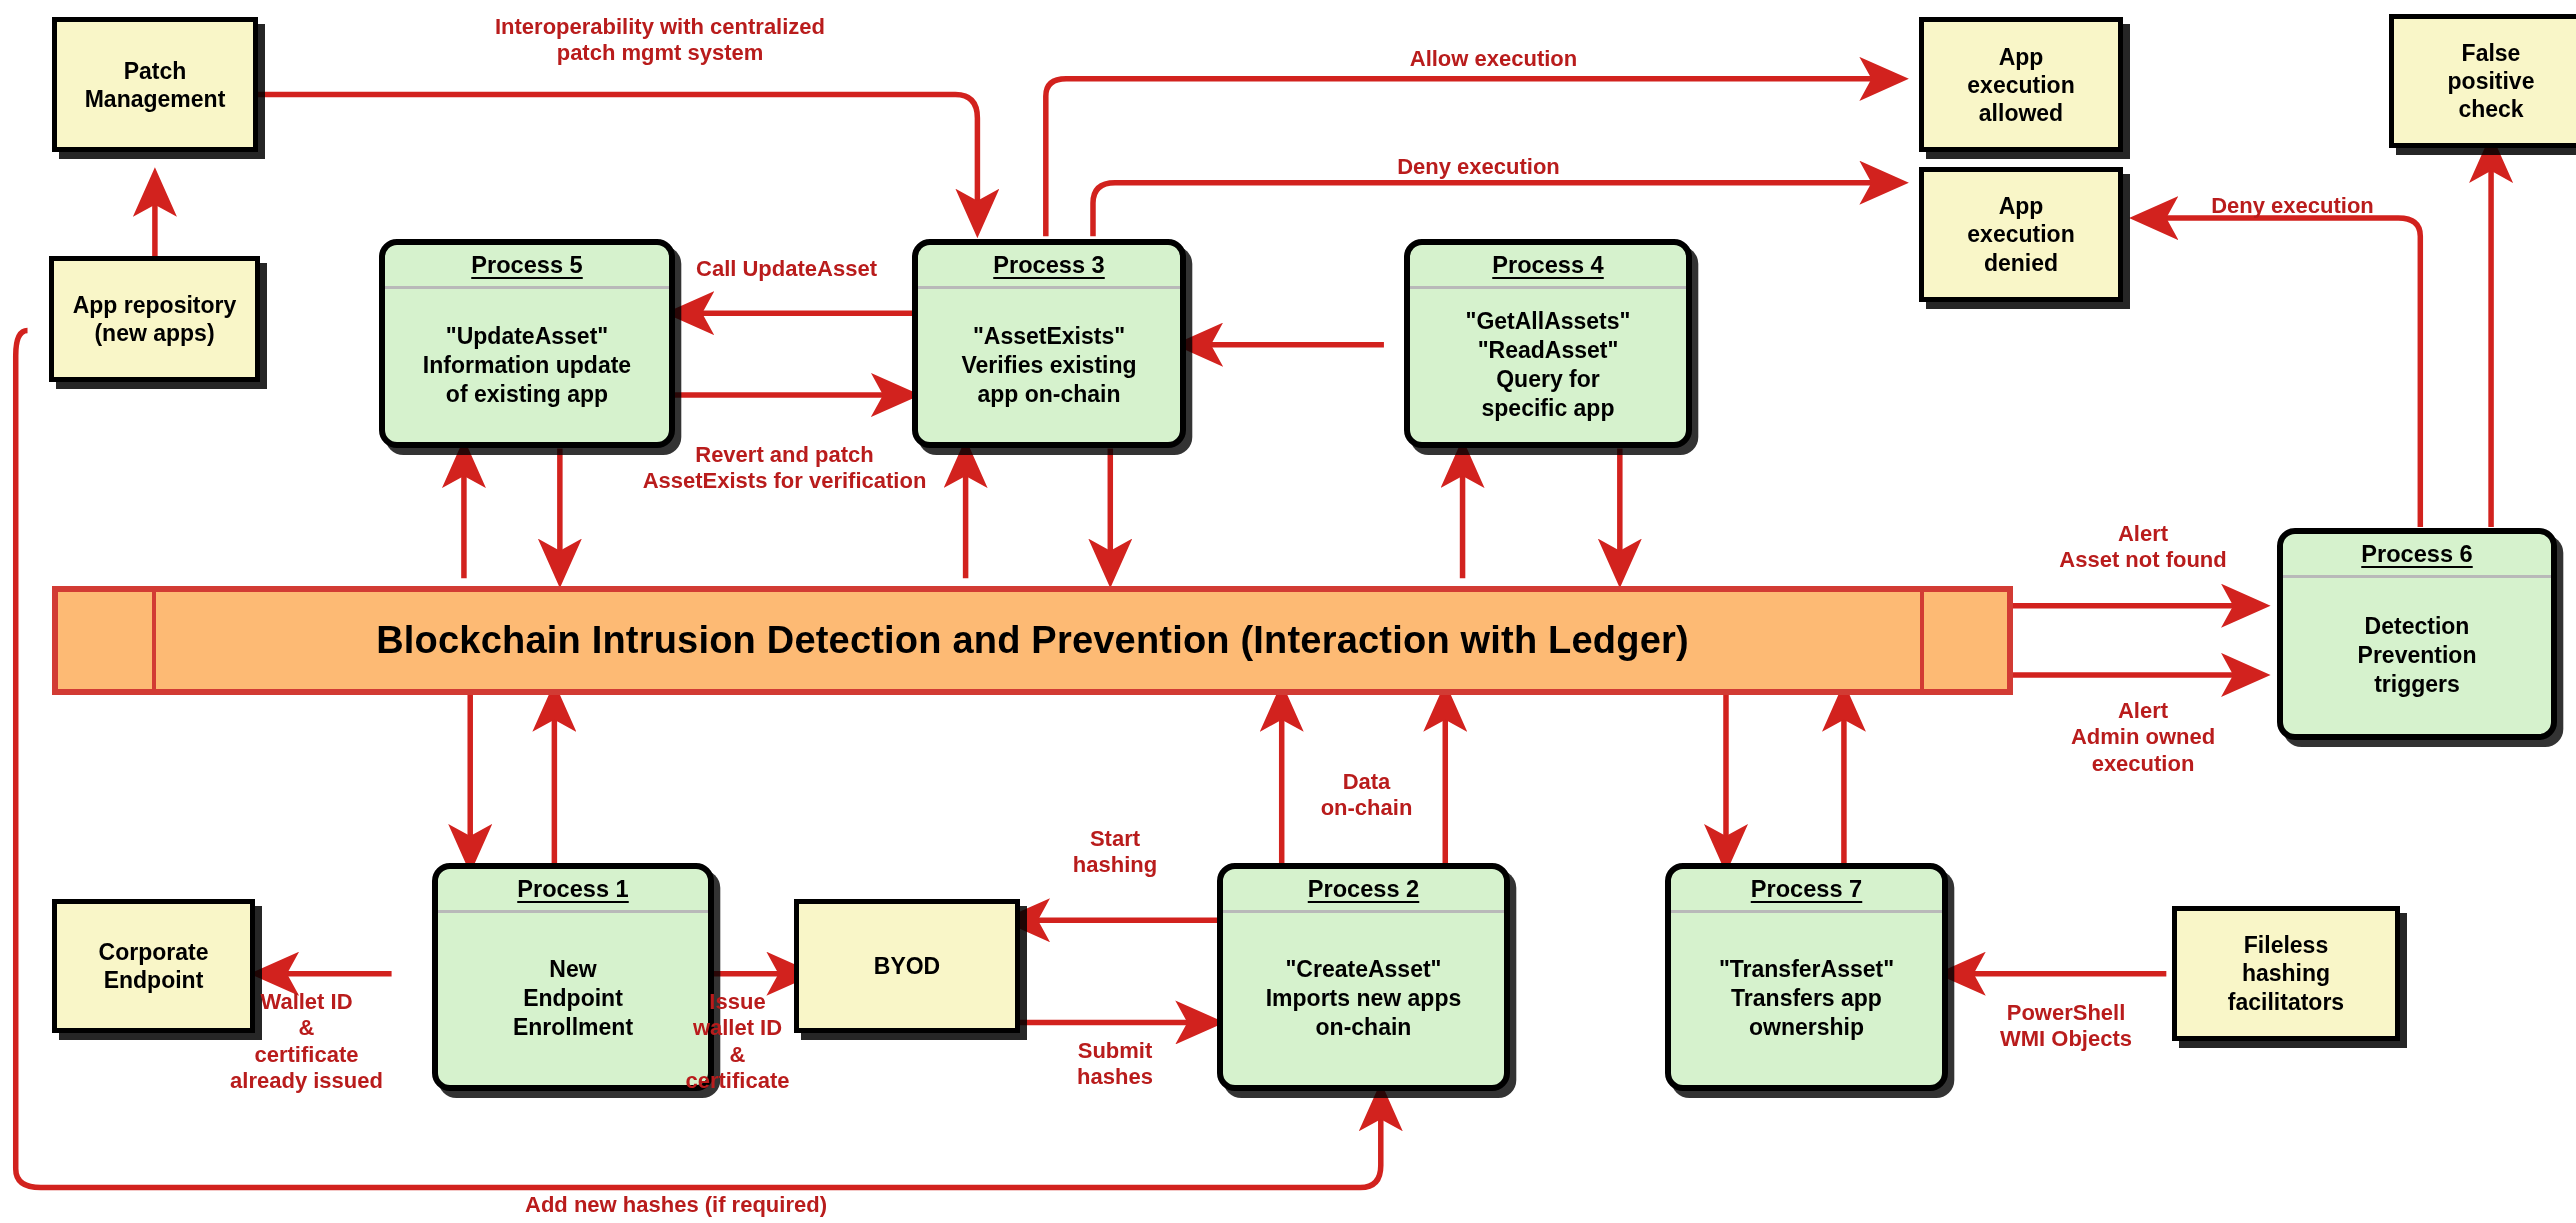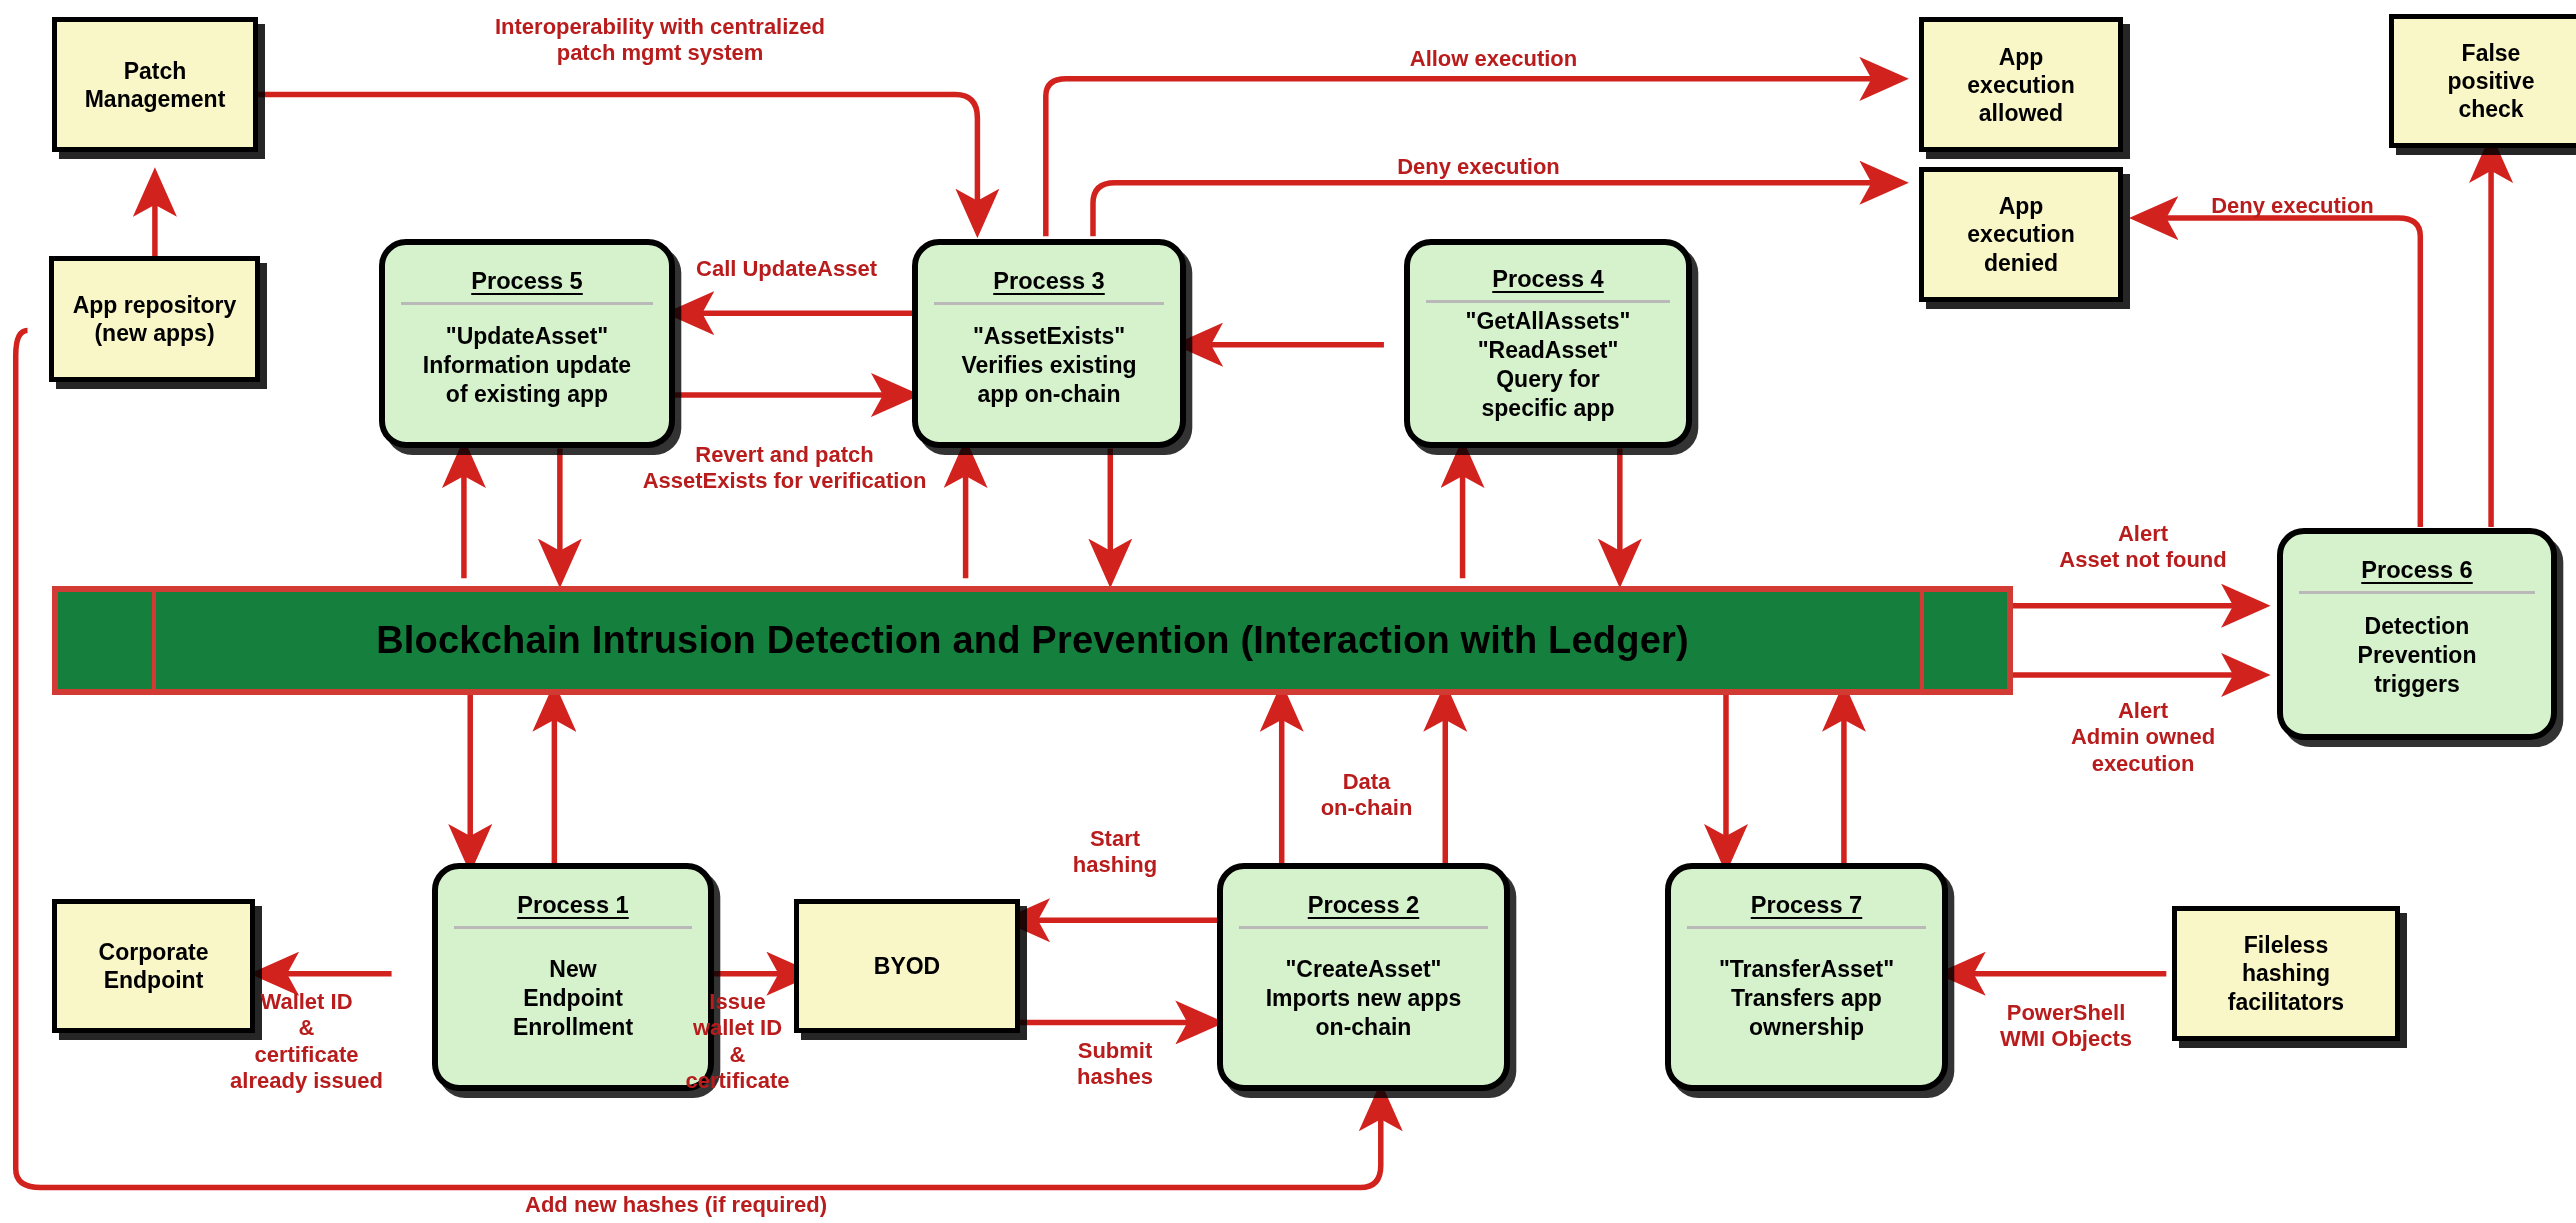--- a/index.html
+++ b/index.html
@@ -7,31 +7,31 @@
   #stage{position:relative;width:2576px;height:1224px;background:#fff;overflow:hidden;}
   #wires{position:absolute;left:0;top:0;width:2576px;height:1224px;pointer-events:none;}
 
   
   .node{position:absolute;box-sizing:border-box;display:flex;flex-direction:column;
         align-items:center;justify-content:center;text-align:center;color:#000;}
 
   .yellow{background:#f9f6c8;border:5.5px solid #000;box-shadow:7px 7px 0 0 rgba(0,0,0,0.85);
           font-weight:bold;font-size:23px;line-height:1.22;}
 
-  .process{background:#d6f2cd;border:6.3px solid #000;border-radius:27px;
-           box-shadow:6.3px 7px 0 0 rgba(0,0,0,0.8);overflow:hidden;padding:16px;}
+  .process{background:#d6f2cd;border:6.3px solid #000;border-radius:18px;
+           box-shadow:6.3px 7px 0 0 rgba(0,0,0,0.8);overflow:hidden;padding:0;}
   .process .ptitle{width:100%;font-weight:bold;font-size:23.6px;line-height:1.1;
            padding:7.9px 0 7px 0;text-decoration:underline;text-underline-offset:3.9px;
            border-bottom:3.1px solid #b9b9b9;box-sizing:border-box;}
   .process .pbody{flex:1;width:100%;display:flex;flex-direction:column;align-items:center;
            justify-content:center;font-weight:bold;font-size:23px;line-height:1.26;
            padding:4.7px 6.3px;box-sizing:border-box;}
 
   
-  .ledger{position:absolute;background:#15803d;border:6.3px solid #d23b34;
+  .ledger{position:absolute;background:#fdba74;border:6.3px solid #d23b34;
           box-sizing:border-box;display:flex;align-items:center;justify-content:center;}
   .ledger .seg{position:absolute;top:0;bottom:0;width:0;border-left:4.7px solid #d23b34;}
   .ledger .lbl{font-weight:bold;font-size:38px;color:#000;letter-spacing:0.2px;
           position:relative;z-index:3;}
 
   
   .elabel{position:absolute;font-weight:bold;font-size:22px;line-height:1.2;color:#b91c1c;
           text-align:center;white-space:pre-line;}
 </style>
 </head>

